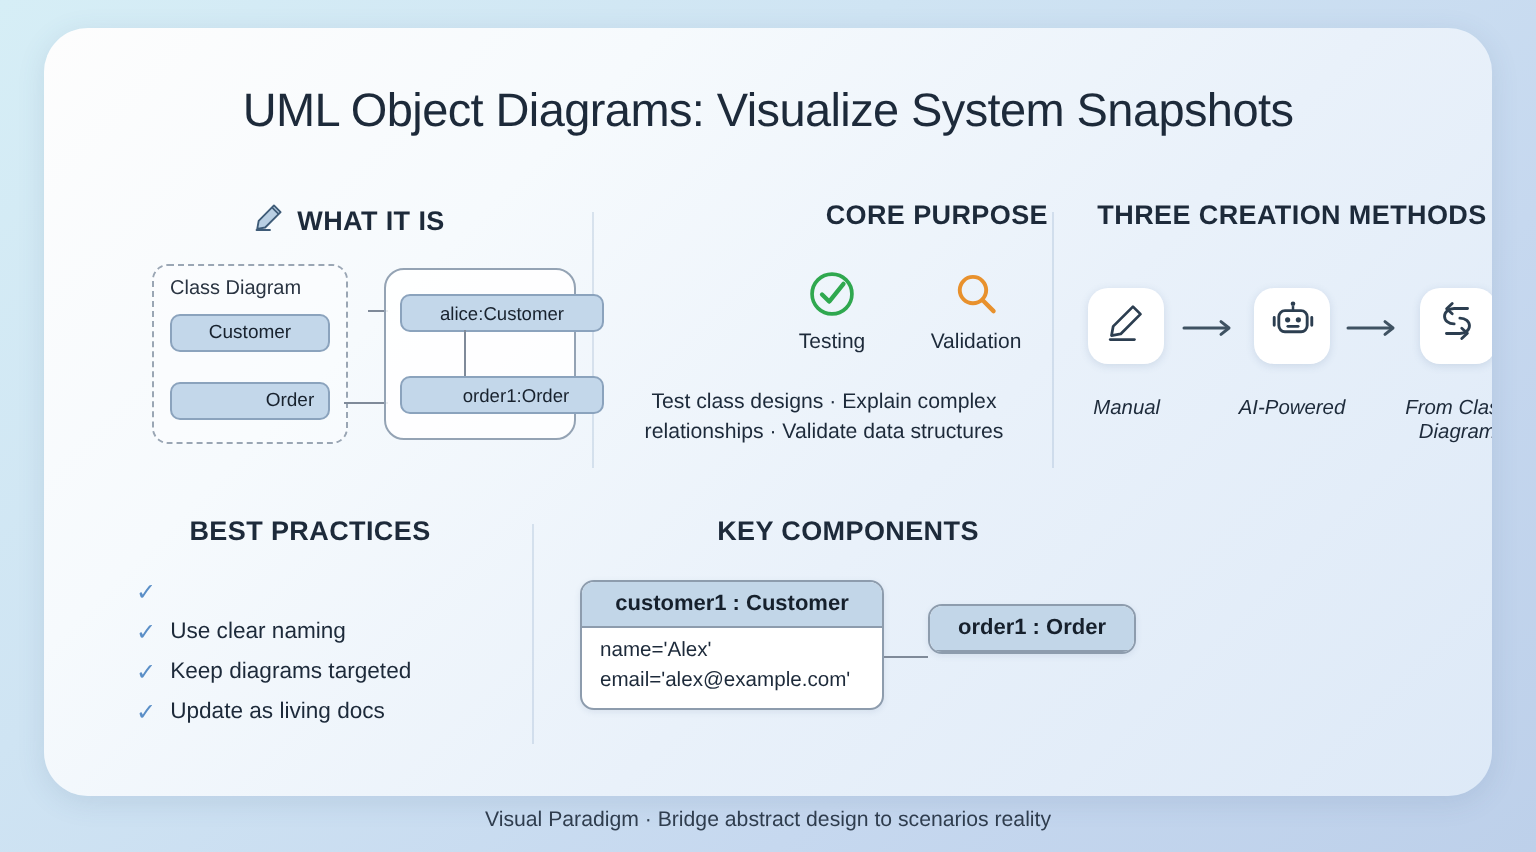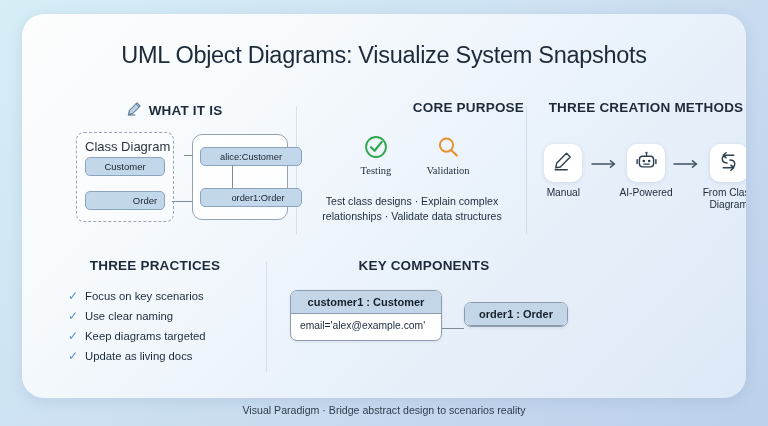--- a/index.html
+++ b/index.html
@@ -89,21 +89,21 @@
     position: absolute;
     left: 0; top: 0;
     width: 98px; height: 90px;
     border: 1.4px dashed #9aa6b4;
     border-radius: 8px;
     background: rgba(255,255,255,0.35);
   }
   .class-box .cb-label {
     position: absolute;
     left: 8px; top: 6px;
-    font-size: 13px;
+    font-size: 10px;
     color: #2a3442;
     text-align: center;
   }
   .cls {
     position: absolute;
     left: 8px;
     width: 80px;
     height: 19px;
     border: 1px solid #8ba3bd;
     border-radius: 5px;
@@ -150,23 +150,22 @@
 
   
   .core { position: absolute; left: 278px; top: 86px; width: 224px; }
   .core-head { width: 100%; text-align: right; }
 
   .core-icons {
     position: absolute;
     left: 0; top: 32px;
     width: 224px;
     display: flex;
-    justify-content: center;
+    justify-content: flex-end;
     align-items: flex-start;
-    font-family: Liberation Serif, serif;
   }
   .core-item { width: 72px; text-align: center; }
   .core-item .ic { height: 30px; display: flex; align-items: center; justify-content: center; }
   .core-item .lb {
     margin-top: 3px;
     font-size: 10.5px;
     color: #1d2a3a;
   }
   .core-desc {
     position: absolute;
@@ -195,24 +194,25 @@
     width: 38px; height: 38px;
     margin: 0 auto;
     border-radius: 10px;
     background: #ffffff;
     box-shadow: 0 1px 4px rgba(70,100,140,0.16);
     display: flex;
     align-items: center;
     justify-content: center;
   }
   .method .lb {
-    margin-top: 5px;
+    margin-top: 17px;
     font-size: 10.2px;
     line-height: 1.2;
     color: #1d2a3a;
+    font-style: italic;
   }
   .arrow {
     width: 30px;
     padding-top: 15px;
     display: flex;
     justify-content: center;
   }
 
   
   .best { position: absolute; left: 30px; top: 244px; width: 206px; }
@@ -416,25 +416,24 @@
                 <path d="M14.5 21.1l2.9-2.7-2.9-2.6" stroke="#2c3e50" stroke-width="1.5" stroke-linecap="round" stroke-linejoin="round"></path>
               </svg>
             </span>
           </div>
           <div class="lb">From Class Diagram</div>
         </div>
       </div>
     </div>
 
     <div class="best">
-      <div class="sec-head best-head" style="position:relative;">THREE PRACTICES</div>
+      <div class="sec-head best-head" style="position:relative;">BEST PRACTICES</div>
       <div class="best-list">
         <div class="best-item">
           <span class="check">✓</span>
-          <span>Focus on key scenarios</span>
         </div>
         <div class="best-item">
           <span class="check">✓</span>
           <span>Use clear naming</span>
         </div>
         <div class="best-item">
           <span class="check">✓</span>
           <span>Keep diagrams targeted</span>
         </div>
         <div class="best-item">
@@ -443,20 +442,21 @@
         </div>
       </div>
     </div>
 
     <div class="keyc">
       <div class="sec-head keyc-head" style="position:relative;">KEY COMPONENTS</div>
 
       <div class="uml-box box-customer">
         <div class="uml-head">customer1 : Customer</div>
         <div class="uml-body">
+          <div>name='Alex'</div>
           <div>email='alex@example.com'</div>
         </div>
       </div>
 
       <div class="uml-link"></div>
 
       <div class="uml-box box-order">
         <div class="uml-head">order1 : Order</div>
       </div>
     </div>

